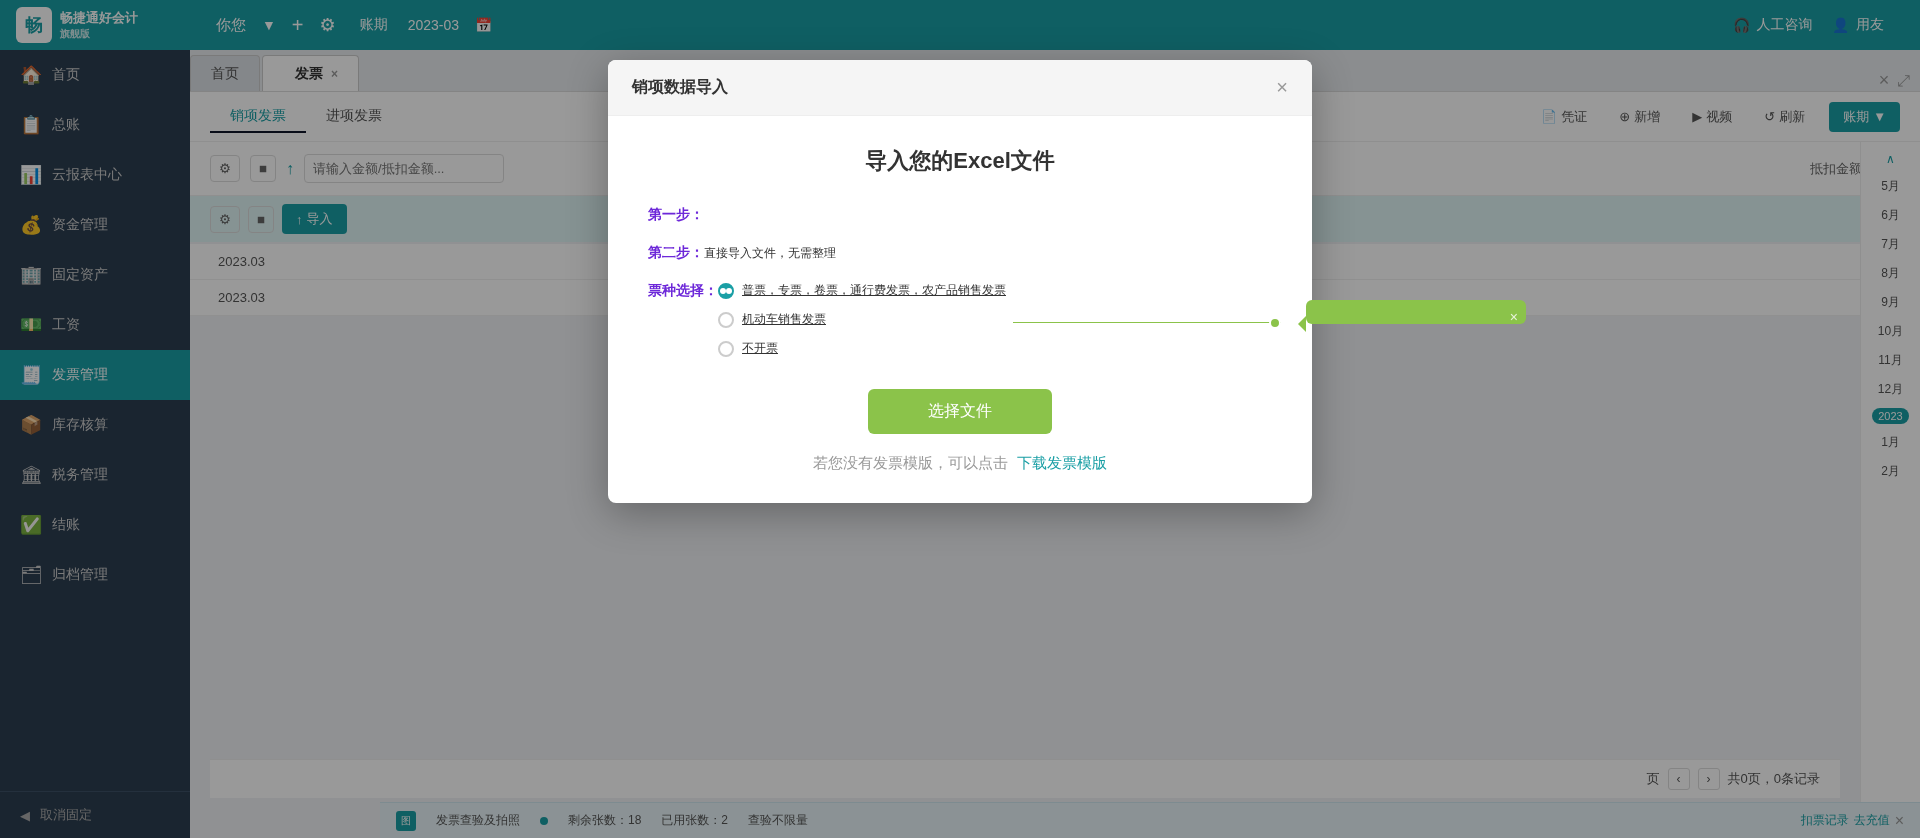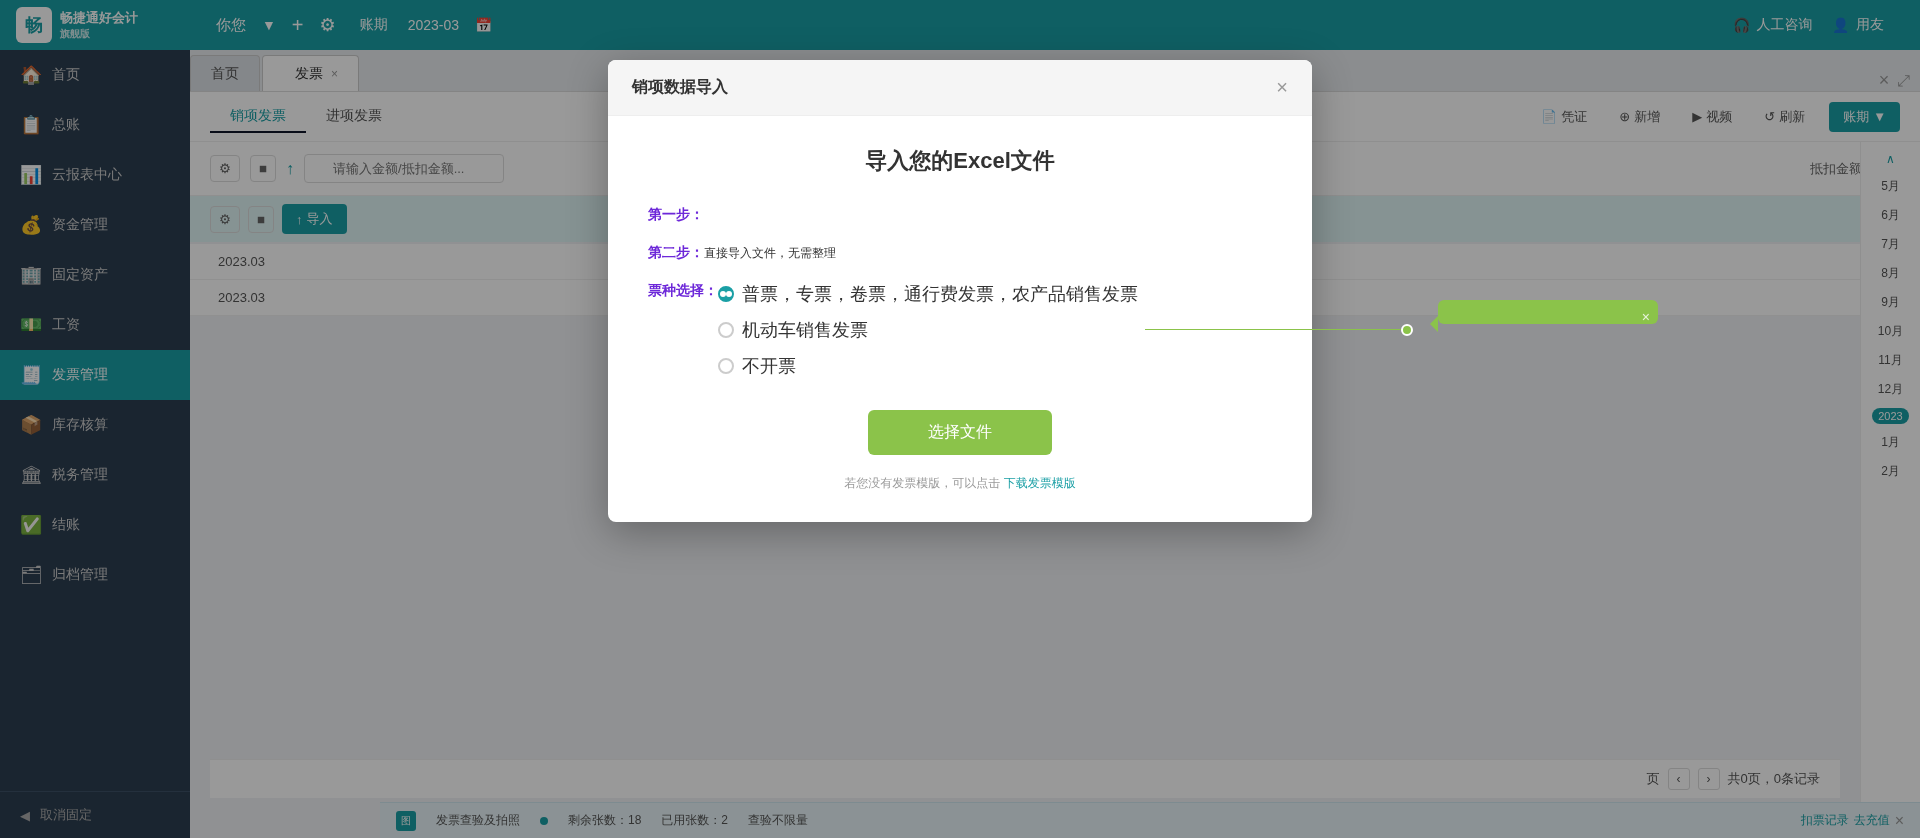--- a/index.html
+++ b/index.html
@@ -41,21 +41,21 @@
     
     .tabs-bar {
       height: 42px; background: #e8ecef; display: flex; align-items: flex-end; padding-left: 0;
       border-bottom: 1px solid #ddd;
     }
     .tab {
       height: 36px; padding: 0 20px; display: flex; align-items: center; gap: 8px;
       cursor: pointer; font-size: 14px; border-radius: 4px 4px 0 0; color: #555;
       background: #dde2e7; margin-right: 2px; border: 1px solid #ccc; border-bottom: none;
     }
-    .tab.active { background: white; color: #333; font-weight: 400; padding-left: 32px; }
+    .tab.active { background: white; color: #333; font-weight: 700; padding-left: 32px; }
     .tab-close { font-size: 12px; color: #999; cursor: pointer; }
 
     
     .toolbar {
       height: 50px; background: white; display: flex; align-items: center; padding: 0 20px; gap: 20px;
       border-bottom: 1px solid #eee;
     }
     .sub-tabs { display: flex; gap: 0; }
     .sub-tab {
       padding: 6px 20px; cursor: pointer; font-size: 14px; color: #555; border-bottom: 2px solid transparent;
@@ -63,21 +63,21 @@
     .sub-tab.active { color: #1a9fa5; border-bottom: 2px solid #0f172a; }
     .toolbar-actions { margin-left: auto; display: flex; align-items: center; gap: 16px; }
     .toolbar-btn { display: flex; align-items: center; gap: 4px; cursor: pointer; color: #555; font-size: 13px; padding: 4px 8px; }
     .period-btn { background: #1a9fa5; color: white; padding: 6px 14px; border-radius: 4px; cursor: pointer; font-size: 13px; display: flex; align-items: center; gap: 4px; }
 
     
     .filter-area {
       background: white; padding: 12px 20px; display: flex; align-items: center; gap: 10px;
       border-bottom: 1px solid #eee;
     }
-    .filter-input { border: 1px solid #ddd; padding: 6px 28px; border-radius: 4px; font-size: 13px; color: #999; width: 200px; outline: none; }
+    .filter-input { border: 1px solid #ddd; padding: 6px 8px; border-radius: 4px; font-size: 13px; color: #999; width: 200px; outline: none; }
     .action-btn { background: #1a9fa5; color: white; border: none; padding: 6px 14px; border-radius: 4px; cursor: pointer; font-size: 13px; display: flex; align-items: center; gap: 4px; }
     .settings-icon-btn { background: none; border: 1px solid #ddd; padding: 5px 8px; border-radius: 4px; cursor: pointer; color: #666; }
 
     
     .table-area { background: white; margin-top: 2px; }
     .table-row {
       display: grid; grid-template-columns: 40px 60px 1fr 1fr 1fr 1fr 1fr 120px 100px;
       border-bottom: 1px solid #f0f0f0; padding: 0 20px;
     }
     .table-row div { padding: 10px 8px; font-size: 13px; color: #555; }
@@ -110,29 +110,29 @@
       padding: 16px 24px; border-bottom: 1px solid #eee; display: flex; align-items: center; justify-content: space-between;
       background: #f5f5f5; border-radius: 8px 8px 0 0;
     }
     .modal-title { font-size: 16px; font-weight: bold; color: #333; }
     .modal-close { font-size: 20px; color: #999; cursor: pointer; border: none; background: none; }
     .modal-body { padding: 30px 40px; }
     .modal-main-title { text-align: center; font-size: 22px; font-weight: bold; color: #333; margin-bottom: 30px; }
     .step-section { margin-bottom: 20px; }
     .step-num { color: #6d28d9; font-weight: bold; white-space: nowrap; min-width: 55px; }
     .link-text { color: #1a9fa5; cursor: pointer; text-decoration: none; }
-    .radio-option { display: flex; align-items: center; gap: 8px; margin-bottom: 12px; cursor: pointer; font-size: 18px; color: #333; }
+    .radio-option { display: flex; align-items: center; gap: 8px; margin-bottom: 12px; cursor: pointer; font-size: 12px; color: #333; text-decoration: underline; }
     .radio-circle { width: 16px; height: 16px; border-radius: 50%; border: 2px solid #ccc; display: flex; align-items: center; justify-content: center; flex-shrink: 0; }
     .radio-circle.checked { border-color: #1a9fa5; background: #1a9fa5; }
     .radio-circle.checked::after { content: ''; width: 6px; height: 6px; background: white; border-radius: 50%; }
     .select-file-btn {
       display: block; margin: 20px auto; background: #8bc34a; color: white; border: none;
       padding: 12px 60px; border-radius: 6px; font-size: 16px; cursor: pointer; font-family: inherit;
     }
-    .download-hint { text-align: center; font-size: 12px; color: #999; margin-top: 10px; }
+    .download-hint { text-align: center; font-size: 15px; color: #999; margin-top: 10px; font-family: Liberation Mono, monospace; }
     .download-hint .link-text { color: #1a9fa5; }
 
     
     .tooltip-bubble {
       position: absolute; right: -300px; top: 30px;
       background: #8bc34a; color: white; padding: 12px 14px;
       border-radius: 6px; font-size: 13px; line-height: 1.6; width: 220px;
       z-index: 300;
     }
     .tooltip-bubble::before {

